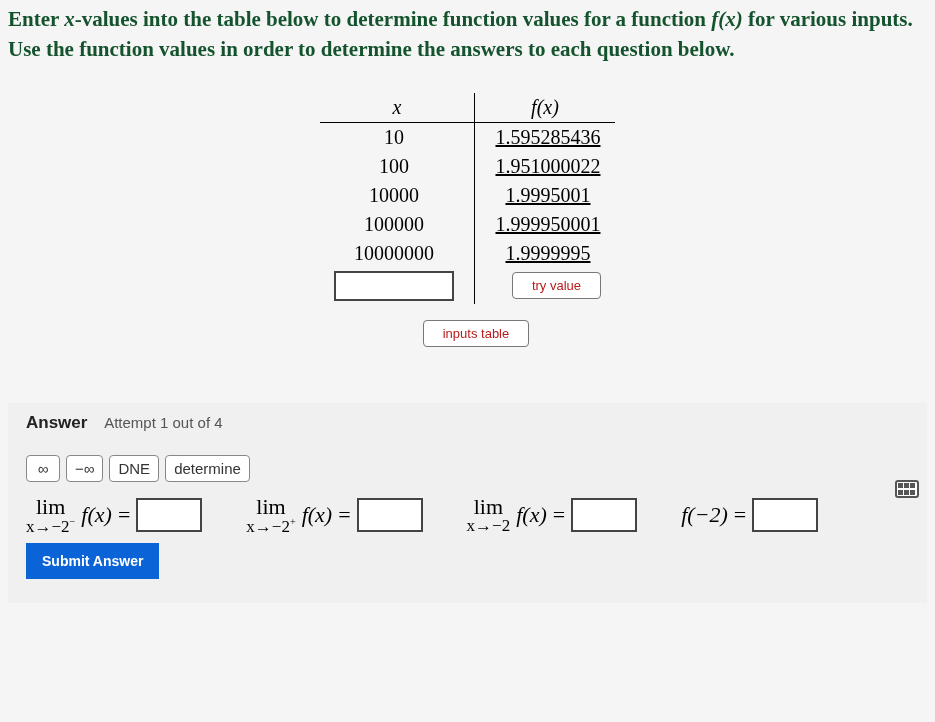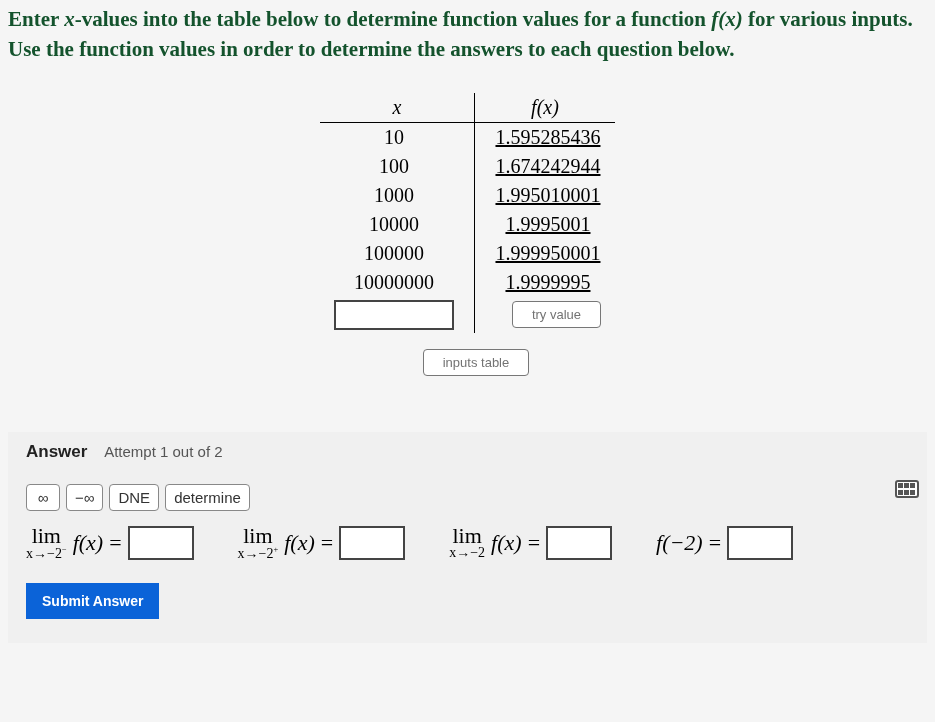--- a/index.html
+++ b/index.html
@@ -59,21 +59,21 @@
       font-size: 16px;
       text-align: center;
     }
     .small-btn {
       display: inline-block;
       border: 1px solid #777;
       border-radius: 4px;
       background: #fff;
       font-family: Arial, sans-serif;
       font-size: 13px;
-      color: #737373;
+      color: #b91c1c;
       padding: 5px 19px;
       cursor: pointer;
       margin-left: 17px;
     }
     .clear-row {
       text-align: center;
       margin-top: 16px;
     }
     .answer-section {
       margin-top: 56px;
@@ -118,30 +118,30 @@
       align-items: center;
       gap: 6px;
     }
     .limit-stack {
       display: inline-flex;
       flex-direction: column;
       align-items: center;
       line-height: 1;
     }
     .limit-stack .top { font-size: 22px; }
-    .limit-stack .bot { font-size: 14px; margin-top: -1px; text-align: right;}
+    .limit-stack .bot { font-size: 17px; margin-top: -1px; text-align: right;}
     .answer-input {
       width: 66px;
       height: 34px;
       border: 2px solid #444;
       background: #fff;
       display: inline-block;
     }
     .submit-btn {
-      margin-top: 22px;
+      margin-top: 8px;
       background: #0b63d8;
       color: #fff;
       font-family: Arial, sans-serif;
       font-size: 14px;
       font-weight: 600;
       border: none;
       padding: 10px 16px;
       cursor: pointer;
     }
     .keypad-icon {
@@ -181,25 +181,21 @@
             <th class="fx"><span class="math-i">f(x)</span></th>
           </tr>
         </thead>
         <tbody>
           <tr>
             <td class="x center">10</td>
             <td class="fx center">1.595285436</td>
           </tr>
           <tr>
             <td class="x center">100</td>
-            <td class="fx center">1.674242944</td>
-          </tr>
-          <tr>
-            <td class="x center">1000</td>
-            <td class="fx center">1.995010001</td>
+            <td class="fx center">1.951000022</td>
           </tr>
           <tr>
             <td class="x center">10000</td>
             <td class="fx center">1.9995001</td>
           </tr>
           <tr>
             <td class="x center">100000</td>
             <td class="fx center">1.999950001</td>
           </tr>
           <tr>
@@ -227,21 +223,21 @@
       <span></span>
       <span></span>
       <span></span>
       <span></span>
       <span></span>
   </div>
 
   <div class="answer-section">
     <div class="answer-header">
       <span class="bold">Answer</span>
-      <span class="attempt">Attempt 1 out of 2</span>
+      <span class="attempt">Attempt 1 out of 4</span>
     </div>
 
     <div class="helper-row">
       <button class="helper-btn">∞</button>
       <button class="helper-btn">−∞</button>
       <button class="helper-btn">DNE</button>
       <button class="helper-btn">determine</button>
     </div>
 
     <div class="limits-row">

